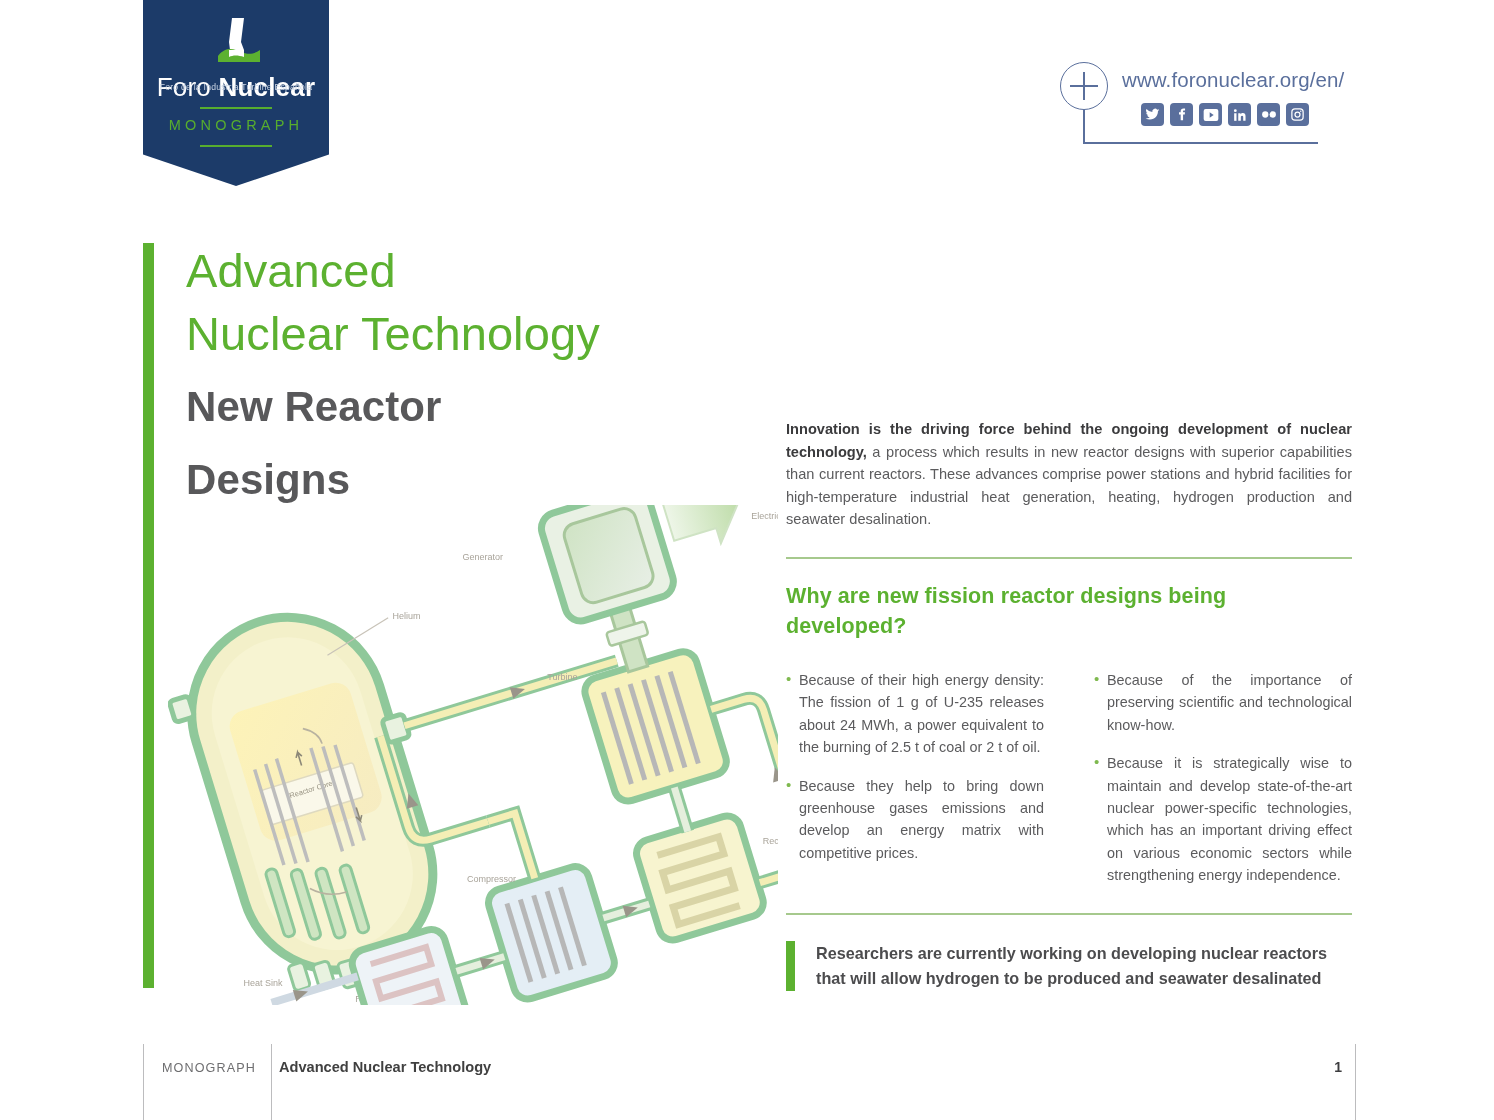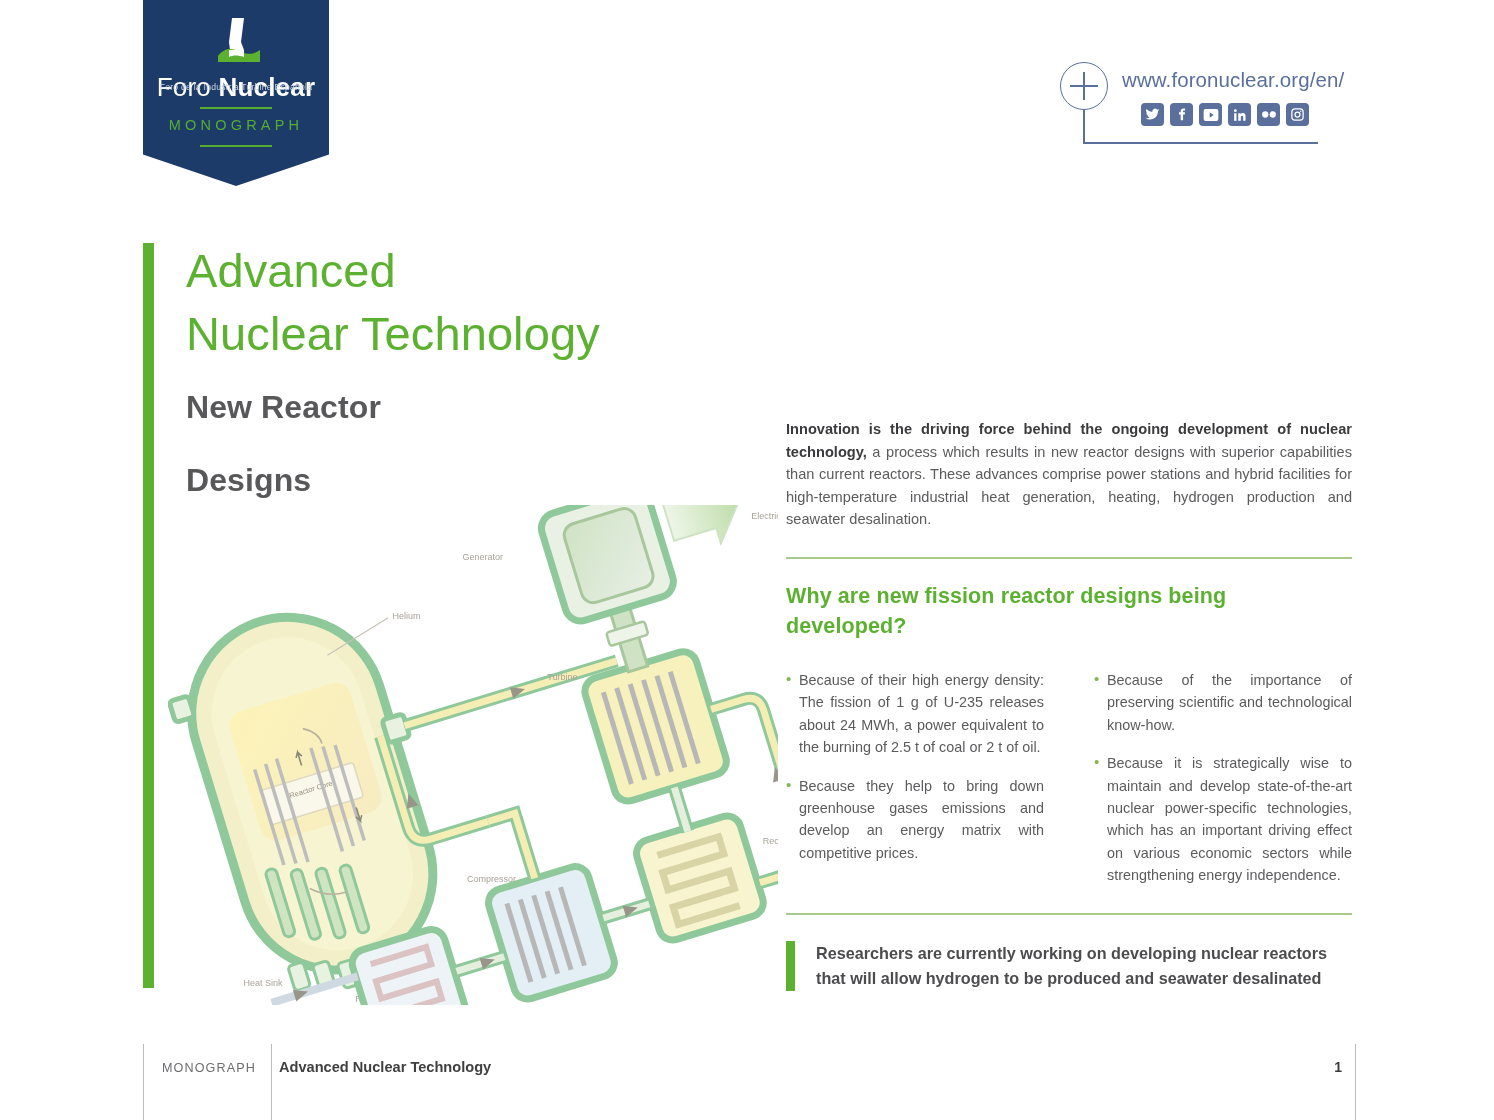--- a/index.html
+++ b/index.html
@@ -99,21 +99,21 @@
   .title-bar {
     position: absolute; left: 143px; top: 243px;
     width: 11px; height: 745px; background: #5cb130;
   }
   .title-wrap { position: absolute; left: 186px; top: 239px; width: 640px; }
   .title-green {
     color: #5cb130; font-weight: 400; font-size: 47px;
     line-height: 63px; letter-spacing: .1px; white-space: nowrap;
   }
   .title-grey {
-    color: #58585a; font-weight: 700; font-size: 32px;
+    color: #58585a; font-weight: 700; font-size: 42px;
     line-height: 62px; letter-spacing: .1px; margin-top: 11px; white-space: nowrap;
   }
 
   
   .diagram {
     position: absolute; left: 168px; top: 505px;
     width: 610px; height: 500px;
     overflow: hidden;
   }
   .diagram svg { display: block; }

